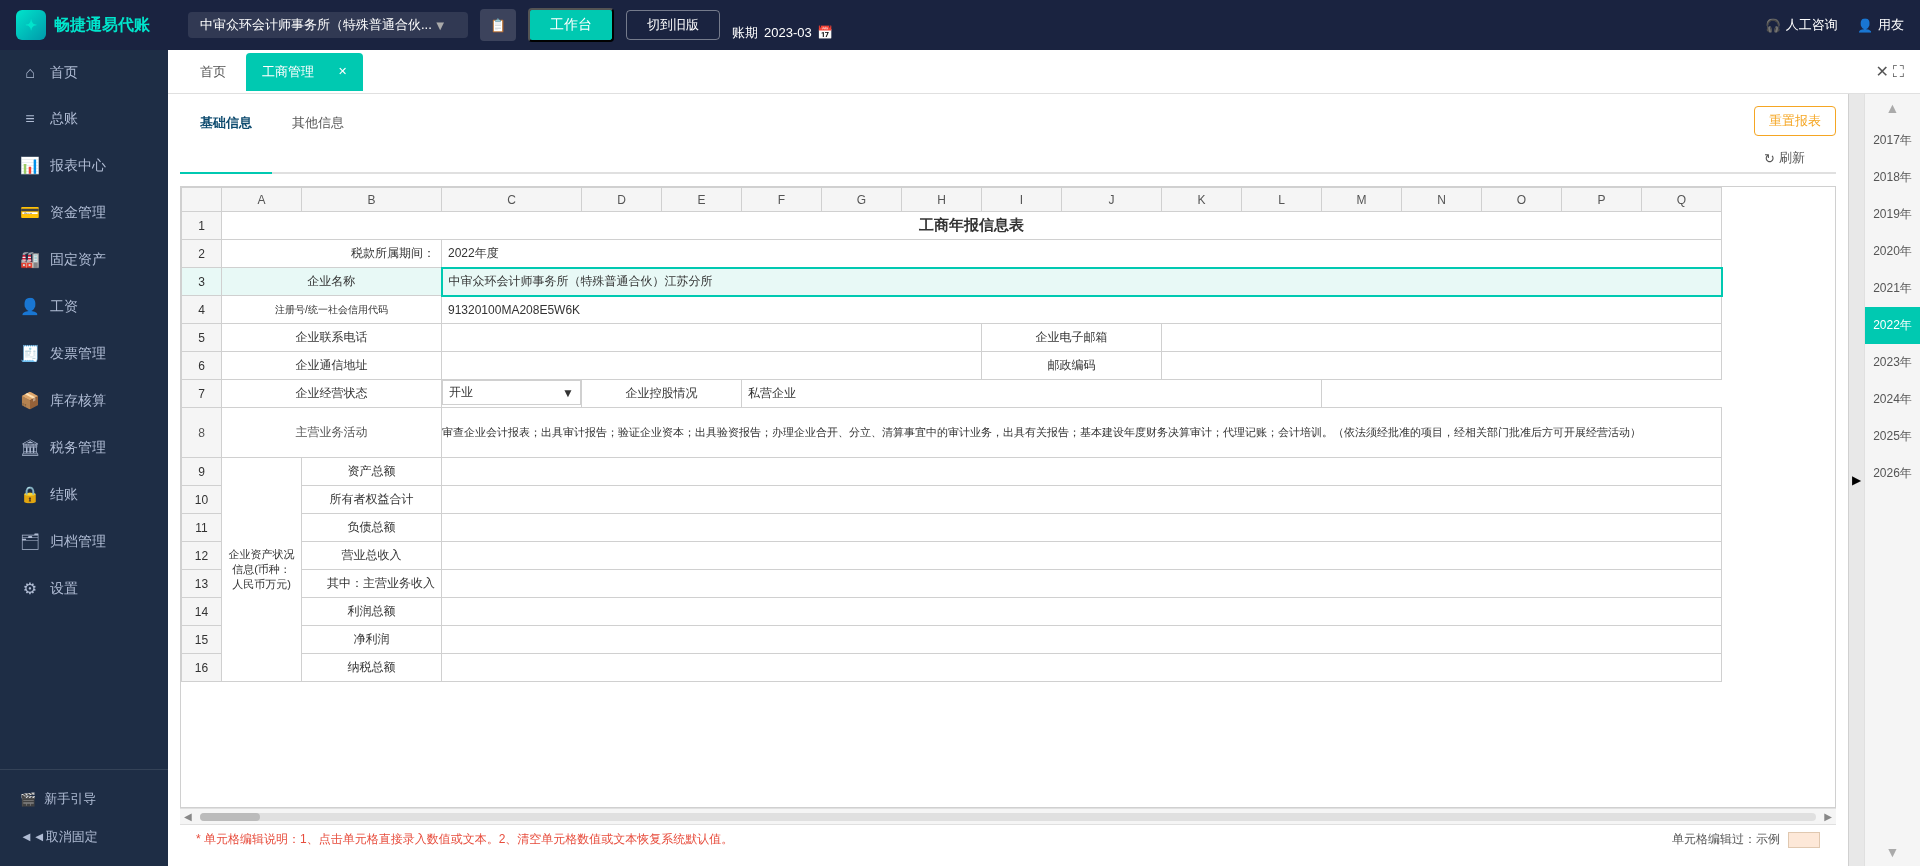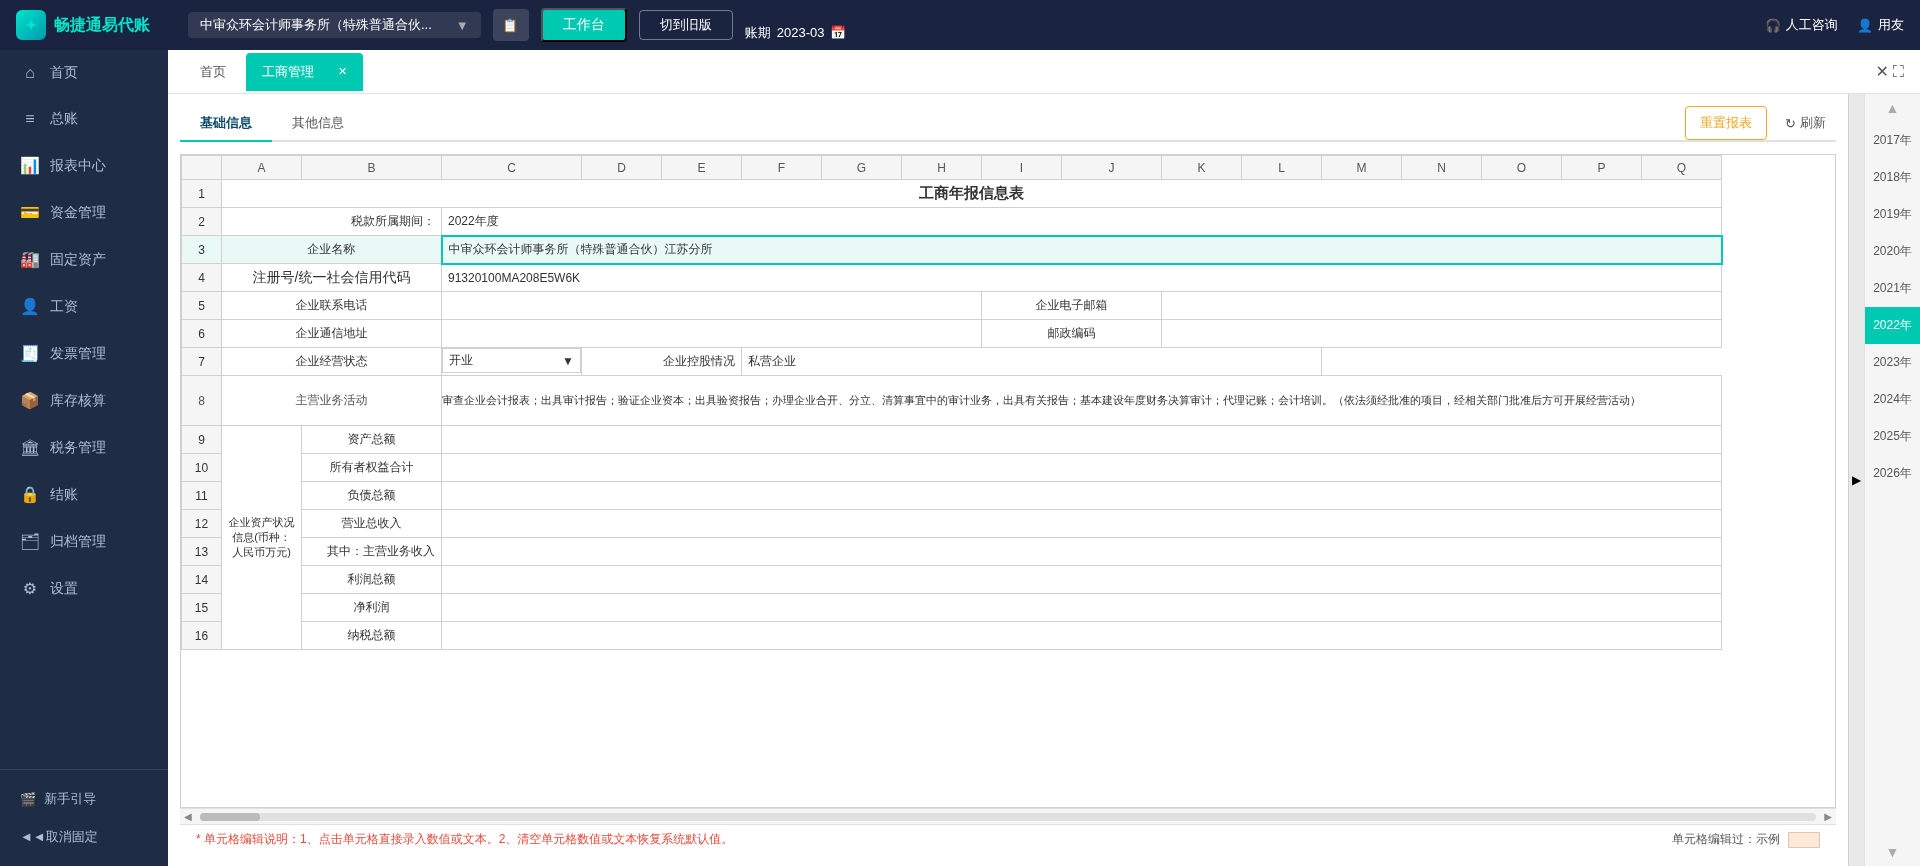--- a/index.html
+++ b/index.html
@@ -5,21 +5,21 @@
     * { box-sizing: border-box; margin: 0; padding: 0; }
     body { font-family: 'Microsoft YaHei', 'PingFang SC', sans-serif; font-size: 13px; background: #f0f2f5; overflow: hidden; width: 1920px; height: 866px; }
 
     
     .topbar {
       display: flex; align-items: center; height: 50px;
       background: #1a2340; color: white; padding: 0 16px; gap: 12px;
     }
     .topbar-logo { display: flex; align-items: center; gap: 8px; font-size: 16px; font-weight: bold; color: #00e5cc; min-width: 160px; }
     .topbar-logo-icon { width: 30px; height: 30px; background: linear-gradient(135deg, #00e5cc, #0099aa); border-radius: 6px; display: flex; align-items: center; justify-content: center; font-size: 14px; }
-    .company-selector { display: flex; align-items: center; gap: 24px; background: rgba(255,255,255,0.1); border-radius: 4px; padding: 4px 12px; cursor: pointer; font-size: 13px; min-width: 280px; }
+    .company-selector { display: flex; align-items: center; gap: 2px; background: rgba(255,255,255,0.1); border-radius: 4px; padding: 4px 12px; cursor: pointer; font-size: 13px; min-width: 280px; }
     .company-selector-arrow { color: #aaa; }
     .btn-file { background: rgba(255,255,255,0.15); color: white; width: 36px; height: 32px; display: flex; align-items: center; justify-content: center; border-radius: 4px; cursor: pointer; }
     .btn-workbench { background: #00c9b1; color: white; padding: 6px 20px; border-radius: 4px; font-size: 14px; cursor: pointer; }
     .btn-oldver { background: transparent; color: white; border: 1px solid rgba(255,255,255,0.4); padding: 5px 20px; border-radius: 4px; cursor: pointer; font-size: 13px; }
     .topbar-period { color: white; font-size: 13px; display: flex; align-items: center; gap: 6px; margin-top: 15px; }
     .topbar-right { margin-left: auto; display: flex; align-items: center; gap: 20px; color: white; font-size: 13px; }
     .topbar-right-item { display: flex; align-items: center; gap: 4px; cursor: pointer; }
 
     
     .main-layout { display: flex; height: calc(866px - 50px); }
@@ -47,21 +47,21 @@
 
     
     .main-content { flex: 1; display: flex; flex-direction: column; overflow: hidden; padding: 12px; }
 
     
     .sub-tabs { display: flex; gap: 0; margin-bottom: 12px; border-bottom: 2px solid #e0e0e0; }
     .sub-tab { padding: 8px 20px; font-size: 13px; cursor: pointer; color: #555; border-bottom: 2px solid transparent; margin-bottom: -2px; }
     .sub-tab.active { color: #0c4a6e; border-bottom: 2px solid #00c9b1; font-weight: bold; }
 
     
-    .spreadsheet-toolbar { display: flex; justify-content: flex-end; gap: 8px; margin-bottom: 8px; }
+    .spreadsheet-toolbar { display: flex; justify-content: flex-end; gap: 8px; margin-bottom: 8px; flex-direction: column; }
     .btn-reset-report { background: white; border: 1px solid #f5a623; color: #f5a623; padding: 5px 14px; border-radius: 4px; cursor: pointer; font-size: 13px; }
     .btn-refresh { background: white; border: none; color: #555; padding: 5px 10px; cursor: pointer; font-size: 13px; display: flex; align-items: center; gap: 4px; }
 
     
     .spreadsheet-wrap { flex: 1; overflow: auto; border: 1px solid #d0d0d0; position: relative; }
 
     
     .spreadsheet { border-collapse: collapse; font-size: 12px; min-width: 1200px; }
     .spreadsheet th, .spreadsheet td { border: 1px solid #d0d0d0; padding: 0; }
 
@@ -309,21 +309,21 @@
               </tr>
 
               <tr class="data-row selected-row">
                 <td class="row-num-col" style="background:#e8f9f6;">3</td>
                 <td colspan="2" class="label-cell" style="background:#e8f9f6;">企业名称</td>
                 <td colspan="15" class="content-cell cell-selected" style="background:#e8f9f6;">中审众环会计师事务所（特殊普通合伙）江苏分所</td>
               </tr>
 
               <tr class="data-row">
                 <td class="row-num-col">4</td>
-                <td colspan="2" class="label-cell" style="text-align:center;font-size:14px;">注册号/统一社会信用代码</td>
+                <td colspan="2" class="label-cell" style="text-align:center;font-size:10px;">注册号/统一社会信用代码</td>
                 <td colspan="15" class="content-cell">91320100MA208E5W6K</td>
               </tr>
 
               <tr class="data-row">
                 <td class="row-num-col">5</td>
                 <td colspan="2" class="label-cell">企业联系电话</td>
                 <td colspan="6" class="content-cell"></td>
                 <td colspan="2" class="label-cell" style="text-align:center;">企业电子邮箱</td>
                 <td colspan="7" class="content-cell"></td>
               </tr>
@@ -336,21 +336,21 @@
                 <td colspan="7" class="content-cell"></td>
               </tr>
 
               <tr class="data-row">
                 <td class="row-num-col">7</td>
                 <td colspan="2" class="label-cell">企业经营状态</td>
                 <td colspan="6" class="content-cell" style="display:flex;align-items:center;justify-content:space-between;padding:3px 6px;">
                   <span>开业</span>
                   <span>▼</span>
                 </td>
-                <td colspan="2" class="label-cell" style="text-align:right;">企业控股情况</td>
+                <td colspan="2" class="label-cell" style="text-align:center;">企业控股情况</td>
                 <td colspan="7" class="content-cell">私营企业</td>
               </tr>
 
               <tr style="height:50px;">
                 <td class="row-num-col">8</td>
                 <td colspan="2" class="label-cell">主营业务活动</td>
                 <td colspan="15" class="content-cell merged-cell-big" style="font-size:11px;line-height:1.5;overflow:hidden;">审查企业会计报表；出具审计报告；验证企业资本；出具验资报告；办理企业合开、分立、清算事宜中的审计业务，出具有关报告；基本建设年度财务决算审计；代理记账；会计培训。（依法须经批准的项目，经相关部门批准后方可开展经营活动）</td>
               </tr>
 
               <tr class="data-row">

